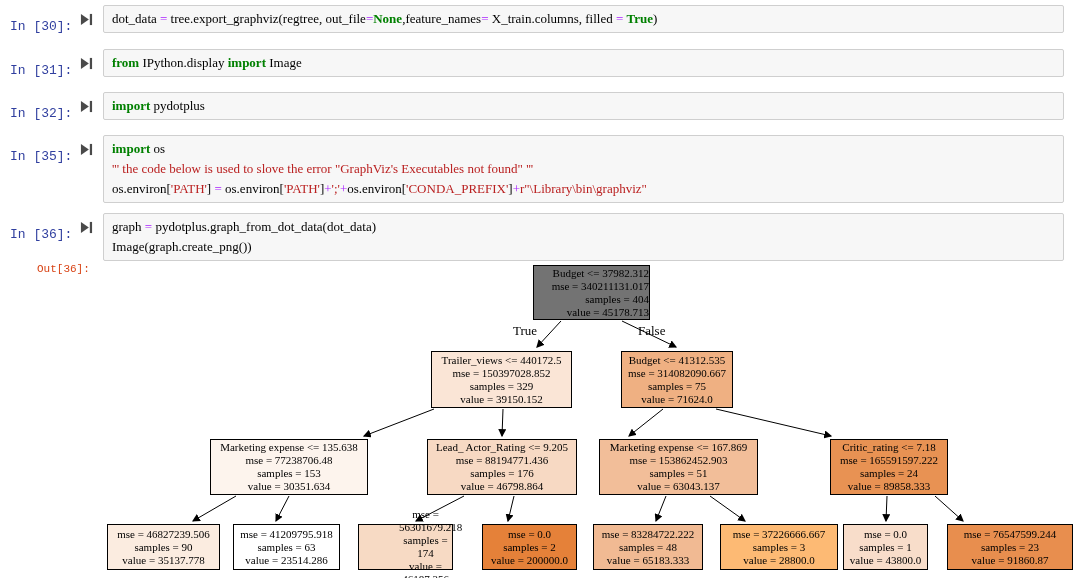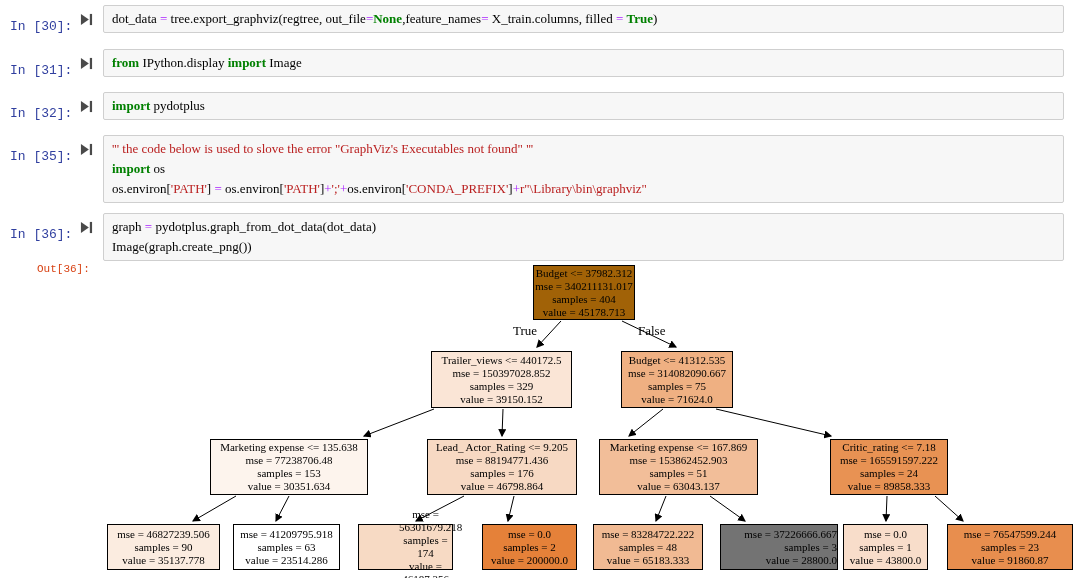--- a/index.html
+++ b/index.html
@@ -61,22 +61,22 @@
           <div class="code-line"><span class="tok-k">import</span><span class="tok-p"> pydotplus</span></div>
         </div>
       </div>
       <div class="cell-row" style="top: 135px;">
         <div class="in-prompt">In [35]:</div>
         <div class="run-icon"><svg width="13" height="13" viewBox="0 0 14 14">
             <path d="M1 1 L9.5 7 L1 13 Z" fill="#4a4a4a"></path>
             <rect x="10.6" y="1" width="2.4" height="12" fill="#4a4a4a"></rect>
           </svg></div>
         <div class="code-box">
+          <div class="code-line"><span class="tok-k">import</span><span class="tok-p"> os</span></div>
           <div class="code-line"><span class="tok-s">''' the code below is used to slove the error "GraphViz's Executables not found" '''</span></div>
-          <div class="code-line"><span class="tok-k">import</span><span class="tok-p"> os</span></div>
           <div class="code-line"><span class="tok-p">os.environ[</span><span class="tok-s">'PATH'</span><span class="tok-p">] </span><span class="tok-o">=</span><span class="tok-p"> os.environ[</span><span class="tok-s">'PATH'</span><span class="tok-p">]</span><span class="tok-o">+</span><span class="tok-s">';'</span><span class="tok-o">+</span><span class="tok-p">os.environ[</span><span class="tok-s">'CONDA_PREFIX'</span><span class="tok-p">]</span><span class="tok-o">+</span><span class="tok-s">r"\Library\bin\graphviz"</span></div>
         </div>
       </div>
       <div class="cell-row" style="top: 213px;">
         <div class="in-prompt">In [36]:</div>
         <div class="run-icon"><svg width="13" height="13" viewBox="0 0 14 14">
             <path d="M1 1 L9.5 7 L1 13 Z" fill="#4a4a4a"></path>
             <rect x="10.6" y="1" width="2.4" height="12" fill="#4a4a4a"></rect>
           </svg></div>
         <div class="code-box">
@@ -103,21 +103,21 @@
         <line x1="716" y1="409" x2="831" y2="436" marker-end="url(#arrowhead)"></line>
         <line x1="236" y1="496" x2="193" y2="521" marker-end="url(#arrowhead)"></line>
         <line x1="289" y1="496" x2="276" y2="521" marker-end="url(#arrowhead)"></line>
         <line x1="464" y1="496" x2="416" y2="521" marker-end="url(#arrowhead)"></line>
         <line x1="514" y1="496" x2="508" y2="521" marker-end="url(#arrowhead)"></line>
         <line x1="666" y1="496" x2="656" y2="521" marker-end="url(#arrowhead)"></line>
         <line x1="710" y1="496" x2="745" y2="521" marker-end="url(#arrowhead)"></line>
         <line x1="887" y1="496" x2="886" y2="521" marker-end="url(#arrowhead)"></line>
         <line x1="935" y1="496" x2="963" y2="521" marker-end="url(#arrowhead)"></line>
       </svg>
-  <div class="tree-node" style="left: 533px; top: 265px; width: 102px; height: 55px; background: #a16207;">
+  <div class="tree-node" style="left: 533px; top: 265px; width: 117px; height: 55px; background: #737373; text-align: right;">
         <div>Budget &lt;= 37982.312</div>
         <div>mse = 340211131.017</div>
         <div>samples = 404</div>
         <div>value = 45178.713</div>
       </div>
       <div class="tree-node" style="left: 431px; top: 351px; width: 141px; height: 57px; background: rgb(250, 229, 214);">
         <div>Trailer_views &lt;= 440172.5</div>
         <div>mse = 150397028.852</div>
         <div>samples = 329</div>
         <div>value = 39150.152</div>
@@ -170,21 +170,21 @@
       <div class="tree-node" style="left: 482px; top: 524px; width: 95px; height: 46px; background: rgb(229, 129, 57);">
         <div>mse = 0.0</div>
         <div>samples = 2</div>
         <div>value = 200000.0</div>
       </div>
       <div class="tree-node" style="left: 593px; top: 524px; width: 110px; height: 46px; background: rgb(241, 186, 147);">
         <div>mse = 83284722.222</div>
         <div>samples = 48</div>
         <div>value = 65183.333</div>
       </div>
-      <div class="tree-node" style="left: 720px; top: 524px; width: 118px; height: 46px; background: #737373; text-align: right;">
+      <div class="tree-node" style="left: 720px; top: 524px; width: 118px; height: 46px; background: #fdba74;">
         <div>mse = 37226666.667</div>
         <div>samples = 3</div>
         <div>value = 28800.0</div>
       </div>
       <div class="tree-node" style="left: 843px; top: 524px; width: 85px; height: 46px; background: rgb(248, 221, 202);">
         <div>mse = 0.0</div>
         <div>samples = 1</div>
         <div>value = 43800.0</div>
       </div>
       <div class="tree-node" style="left: 947px; top: 524px; width: 126px; height: 46px; background: rgb(232, 142, 78);">

